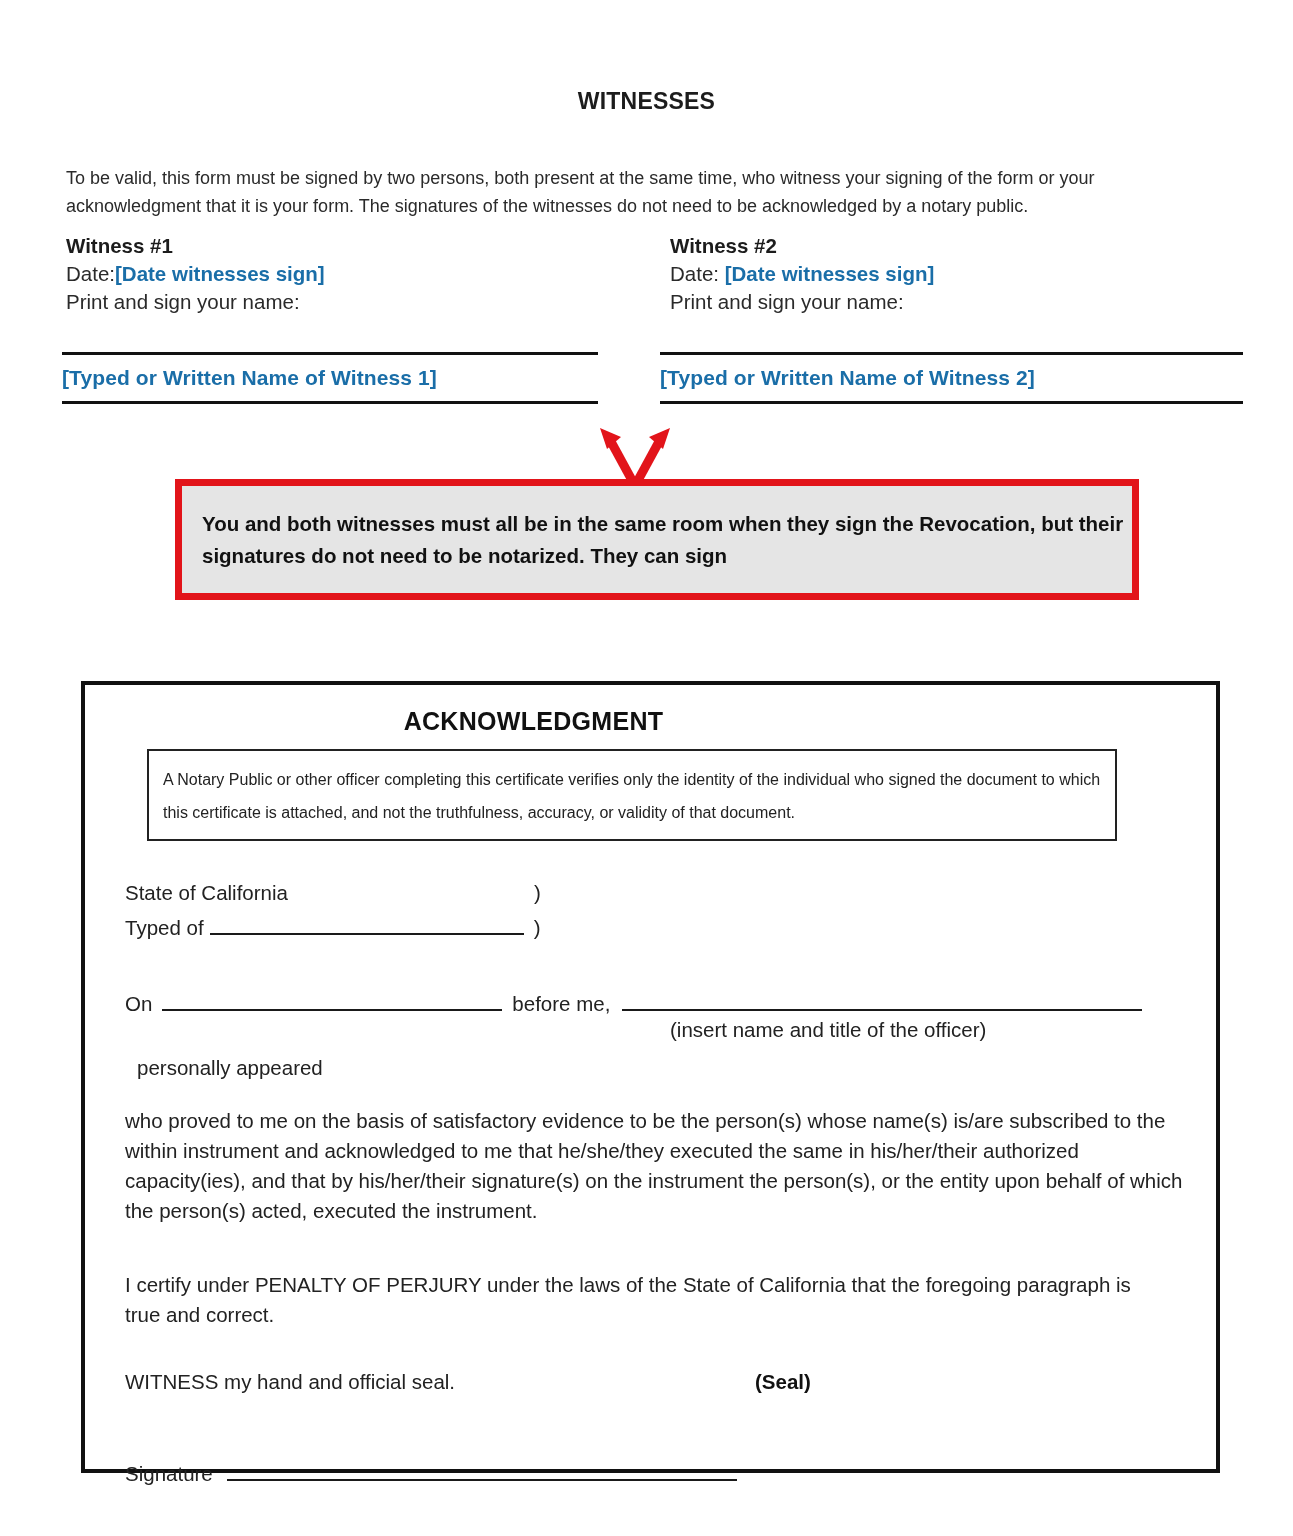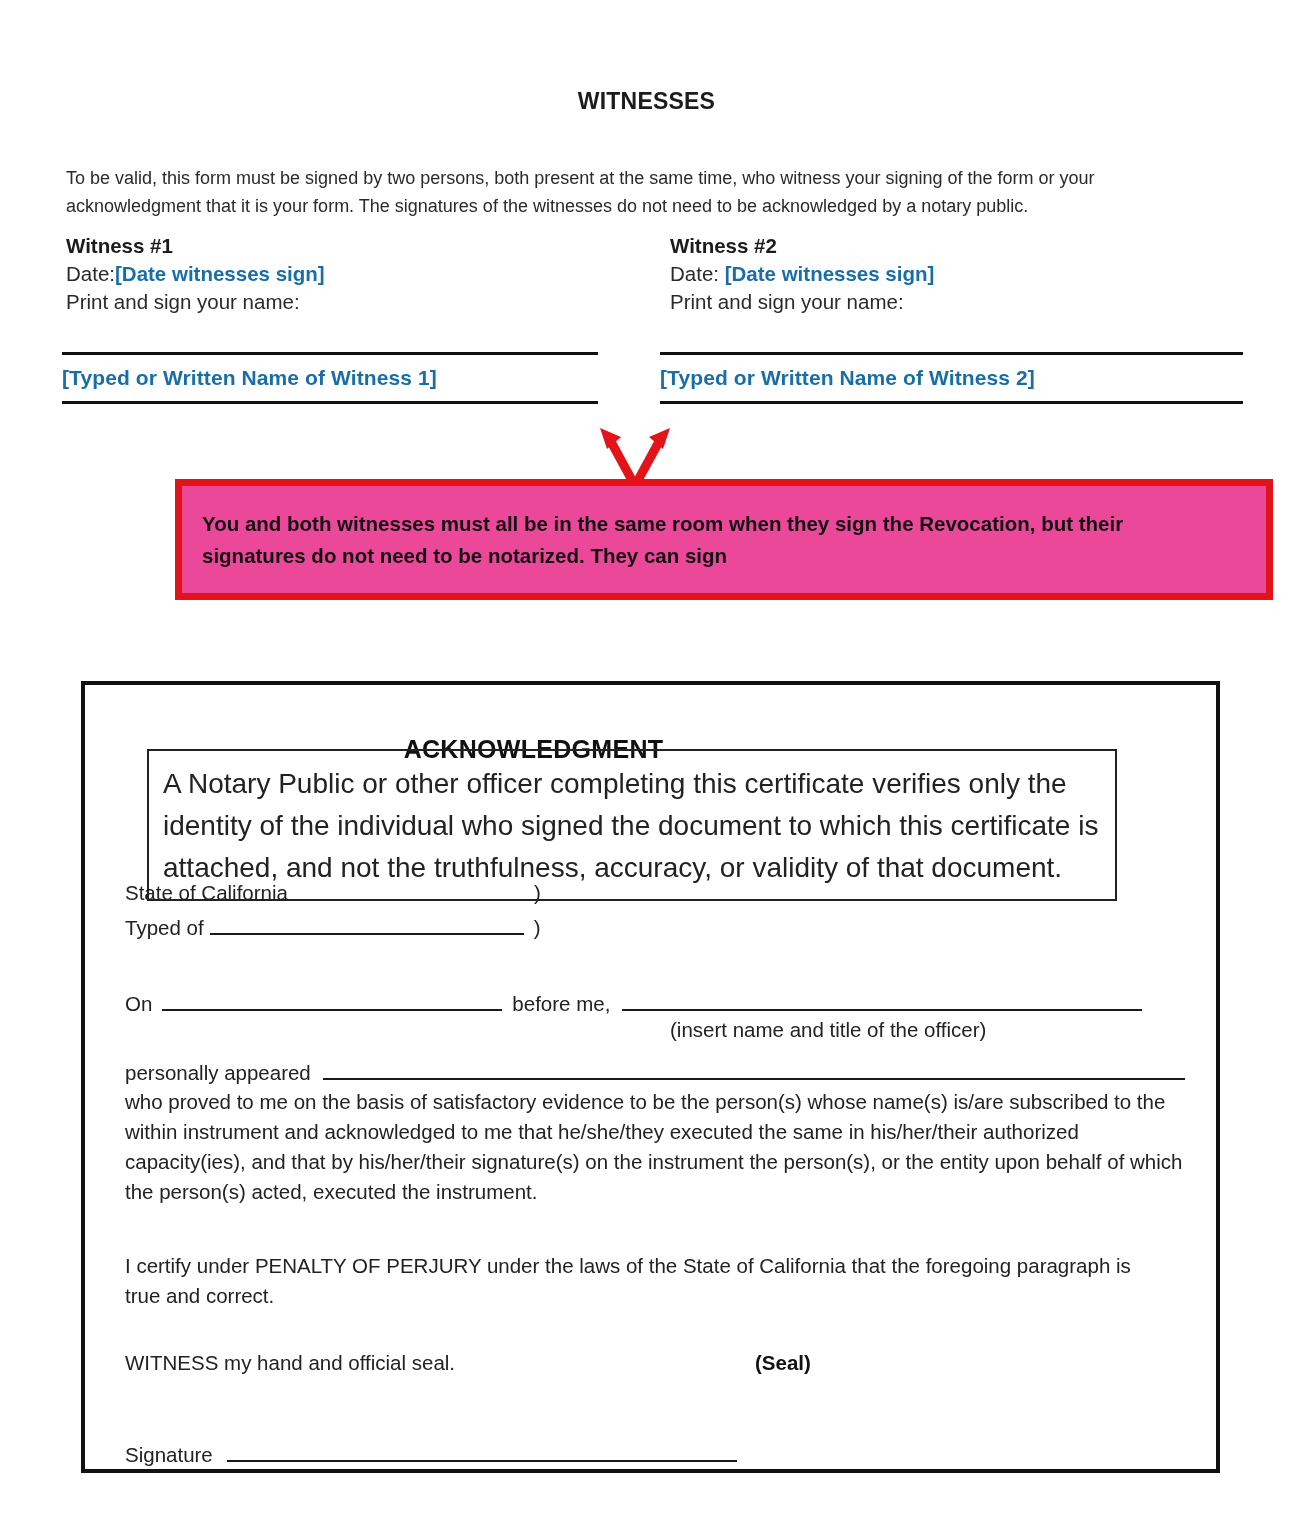--- a/index.html
+++ b/index.html
@@ -100,25 +100,25 @@
     top: 424px;
     width: 120px;
     height: 62px;
   }
 
   
   .callout {
     position: absolute;
     left: 175px;
     top: 479px;
-    width: 1098px;
+    width: 964px;
     height: 121px;
     border: 7px solid #e2141a;
     box-sizing: border-box;
-    background: #ec4899;
+    background: #e5e5e5;
   }
   .callout-text {
     position: absolute;
     left: 20px;
     top: 22px;
     width: 930px;
     font-size: 20.5px;
     font-weight: bold;
     line-height: 32px;
     color: #111111;
@@ -138,32 +138,31 @@
   .ack-title {
     position: absolute;
     left: 0;
     top: 22px;
     width: 897px;
     text-align: center;
     font-size: 25px;
     font-weight: bold;
     letter-spacing: 0.3px;
     color: #111111;
-    margin-top: 28px;
   }
   .notice {
     position: absolute;
     left: 62px;
     top: 64px;
     width: 970px;
     border: 2px solid #222222;
     box-sizing: border-box;
     padding: 12px 14px 10px 14px;
-    font-size: 28px;
-    line-height: 42px;
+    font-size: 16px;
+    line-height: 33px;
     color: #222222;
   }
   .notice p { margin: 0; }
 
   
   .fields {
     position: absolute;
     left: 40px;
     top: 196px;
     width: 1060px;
@@ -188,21 +187,21 @@
   .on-row { margin-top: 48px; }
   .on-blank { width: 340px; margin: 0 10px; }
   .officer-blank { width: 520px; margin-left: 12px; }
   .officer-caption {
     margin-top: 2px;
     margin-left: 545px;
     font-size: 20.5px;
     color: #222222;
   }
 
-  .appeared-row { margin-top: 14px; }
+  .appeared-row { margin-top: 14px; flex-direction: column; }
   .appeared-blank { flex: 1 1 auto; margin-left: 12px; }
 
   .body-para {
     margin-top: 2px;
     font-size: 20.5px;
     line-height: 30px;
     color: #222222;
     white-space: normal;
     width: 1060px;
   }

